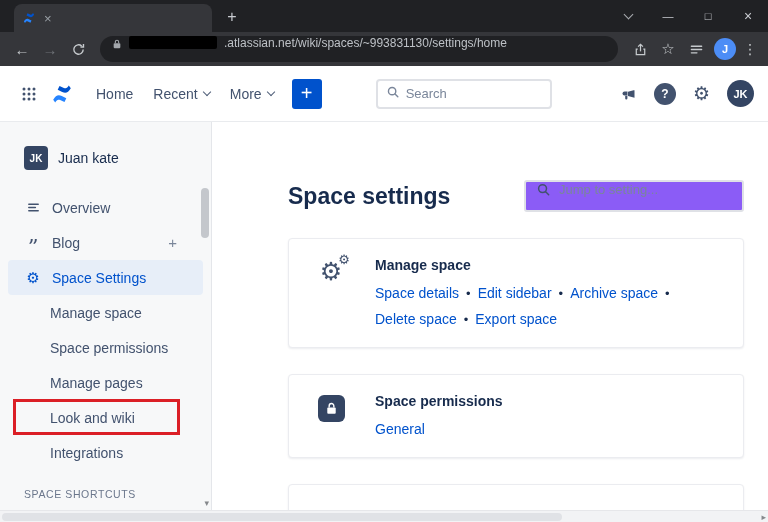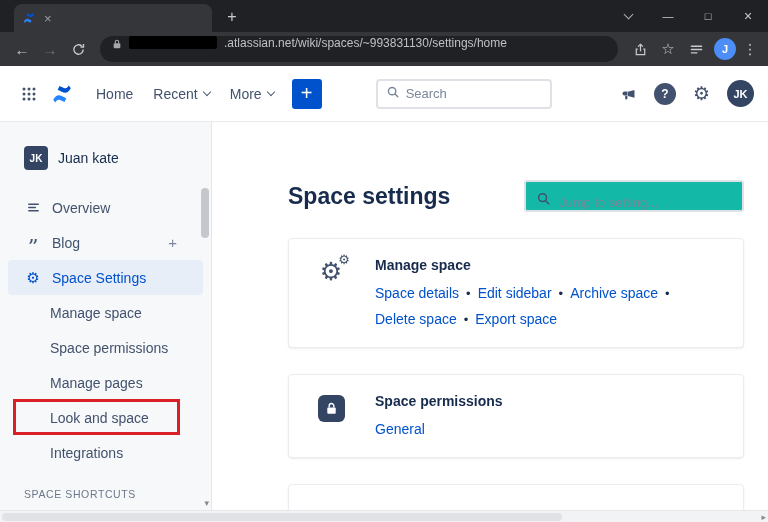--- a/index.html
+++ b/index.html
@@ -59,21 +59,21 @@
   .side-add{margin-left:auto;margin-right:26px;color:#7A869A;font-size:15px}
   .section-label{margin-top:18px;padding-left:24px;font-size:10.5px;font-weight:400;letter-spacing:.6px;color:#6B778C}
   .annotation{position:absolute;left:13px;top:277px;width:167px;height:36px;border:3px solid #DB1F26;pointer-events:none}
   .side-scrollbar{position:absolute;top:66px;right:2px;width:8px;bottom:16px}
   .side-thumb{width:8px;height:50px;background:#C4C7CC;border-radius:4px}
   .side-scroll-arrow{position:absolute;right:2px;bottom:2px;font-size:9px;color:#85888C;line-height:1}
 
   .main{flex:1;padding:58px 24px 0 76px;overflow:hidden;background:#fff}
   .main-head{display:flex;align-items:center;justify-content:space-between;height:32px}
   .page-title{font-size:23px;font-weight:600;color:#172B4D}
-  .jump-box{width:220px;height:32px;border:2px solid #DFE1E6;border-radius:3px;display:flex;align-items:flex-end;gap:8px;padding:0 10px;background:#14b8a6}
+  .jump-box{width:220px;height:32px;border:2px solid #DFE1E6;border-radius:3px;display:flex;align-items:flex-start;gap:8px;padding:0 10px;background:#8b5cf6}
   .cards{margin-top:26px;display:flex;flex-direction:column;gap:26px}
   .card{background:#fff;border:1px solid #EBECF0;border-radius:4px;box-shadow:0 1px 2px rgba(9,30,66,.08);padding:18px 24px 20px;display:flex;gap:26px}
   .card-icon{width:36px;flex:0 0 auto;display:flex;align-items:flex-start;justify-content:center;padding-top:2px}
   .gears{position:relative}
   .gear-big{font-size:25px;color:#42526E;line-height:1}
   .gear-small{position:absolute;top:-4px;right:-1px;font-size:13px;color:#42526E;line-height:1}
   .lock-badge{width:27px;height:27px;border-radius:6px;background:#344563;display:flex;align-items:center;justify-content:center;flex:0 0 auto;margin:0 4px}
   .card-title{font-size:14px;font-weight:600;color:#172B4D}
   .link-row{margin-top:12px;font-size:14px;display:flex;align-items:center;flex-wrap:wrap}
   .link-row + .link-row{margin-top:10px}
@@ -230,21 +230,21 @@
         <div class="side-item sub">
           <span class="side-label">Manage space</span>
         </div>
         <div class="side-item sub">
           <span class="side-label">Space permissions</span>
         </div>
         <div class="side-item sub">
           <span class="side-label">Manage pages</span>
         </div>
         <div class="side-item sub">
-          <span class="side-label">Look and space</span>
+          <span class="side-label">Look and wiki</span>
         </div>
         <div class="side-item sub">
           <span class="side-label">Integrations</span>
         </div>
       </nav>
       <div class="section-label">SPACE SHORTCUTS</div>
       <div class="annotation"></div>
       <div class="side-scrollbar">
         <div class="side-thumb"></div>
       </div>

